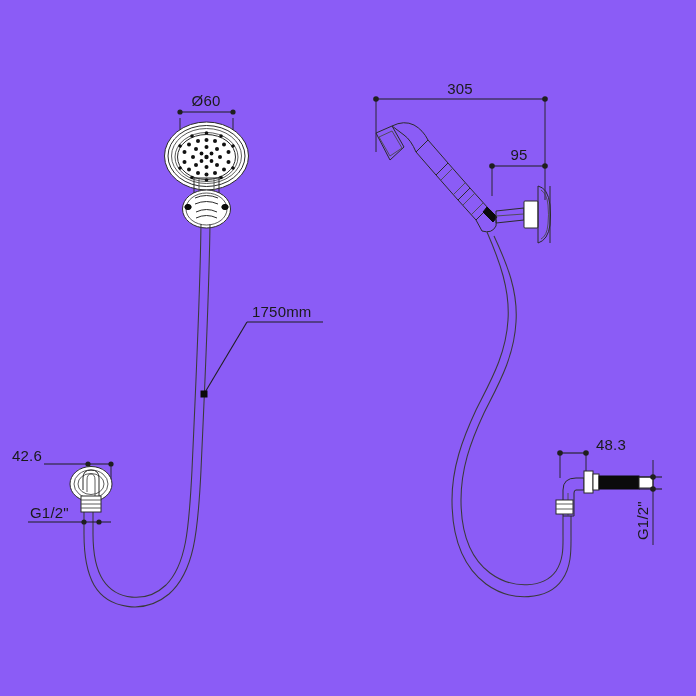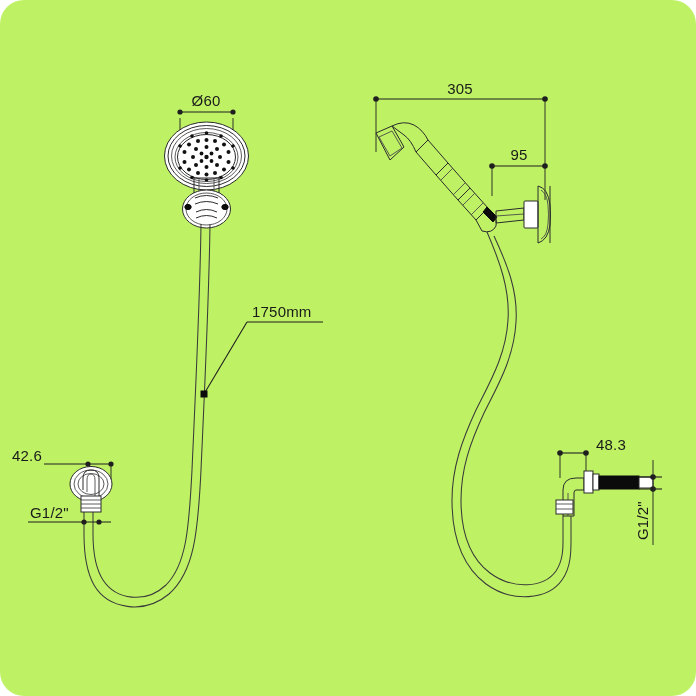--- a/index.html
+++ b/index.html
@@ -1,22 +1,21 @@
 <!DOCTYPE html>
 <html><head>
 <meta charset="utf-8">
 <style>
   html,body{margin:0;padding:0;background:#ffffff;}
   #stage{
     position:relative;
     width:696px;height:696px;
-    background:#bef264;
+    background:#8b5cf6;
     overflow:hidden;
     font-family:"Liberation Sans", sans-serif;
-    border-radius:24px;
   }
   #stage svg{position:absolute;left:0;top:0;}
   .dimtext{
     font-family:"Liberation Sans", sans-serif;
     font-size:15px;
     fill:#1a1a1a;
     letter-spacing:0.2px;
   }
   .ln{fill:none;stroke:#2b2b2b;stroke-width:1;}
   .ln-thin{fill:none;stroke:#4a4a4a;stroke-width:0.9;}

